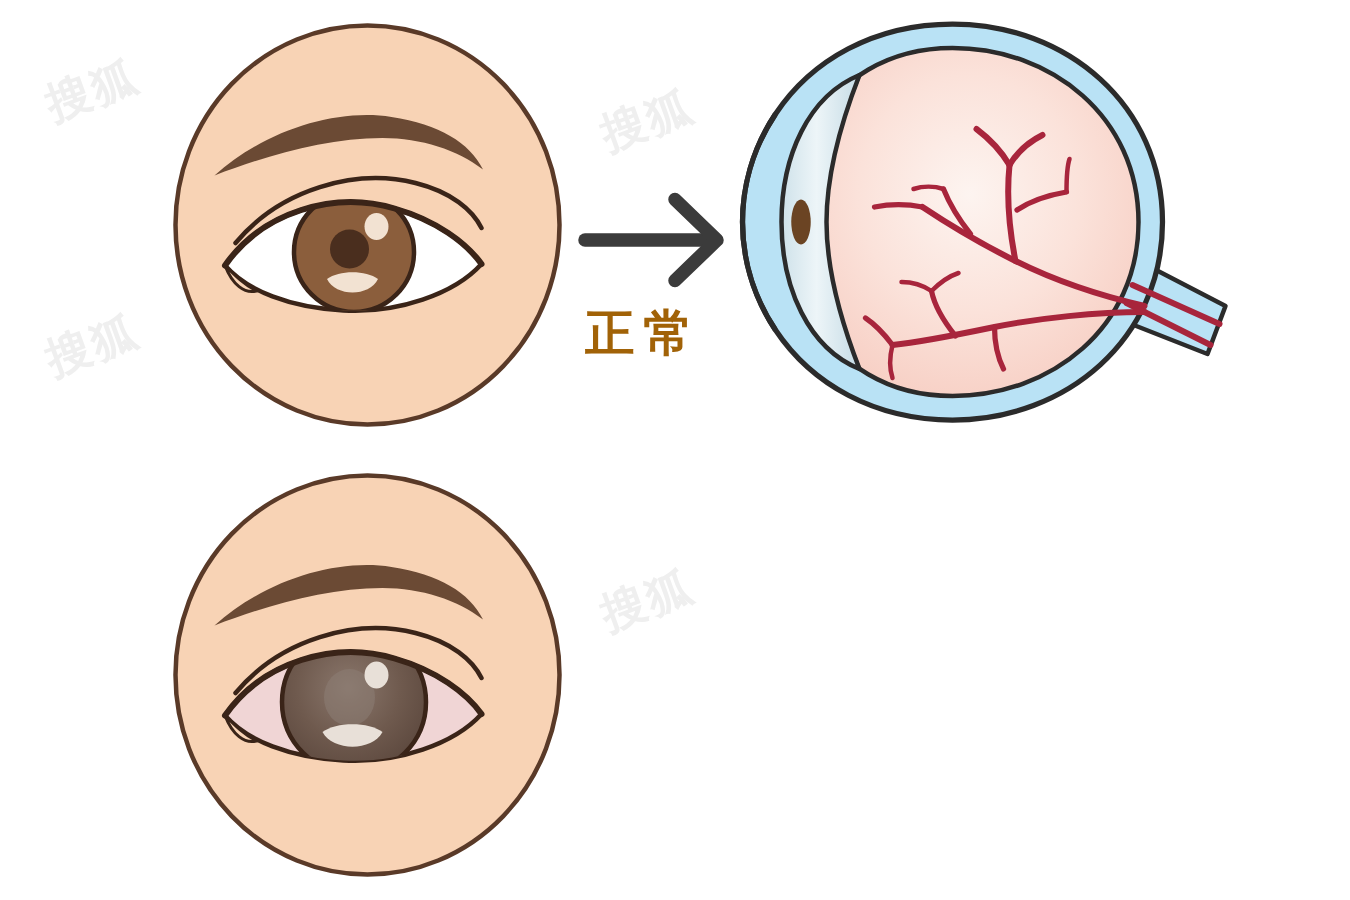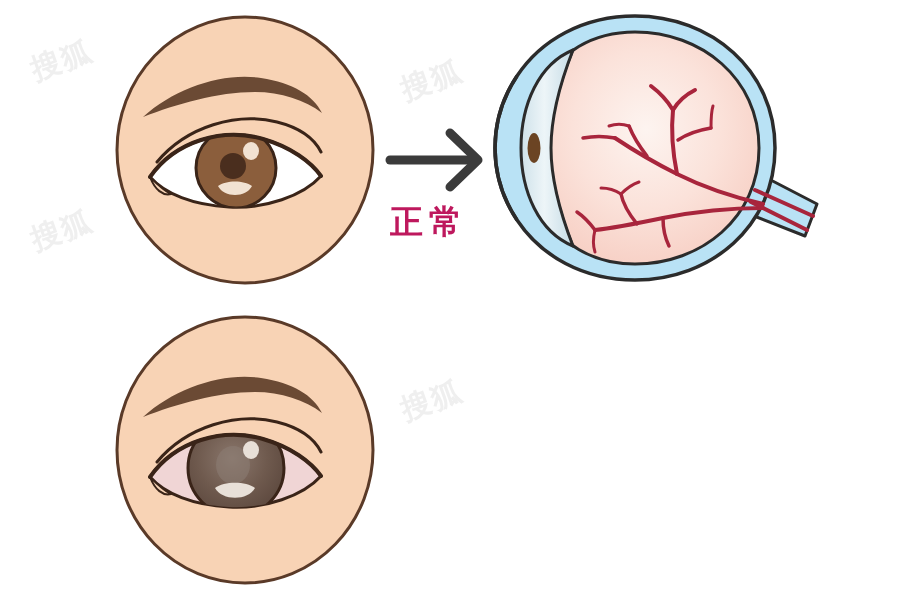--- a/index.html
+++ b/index.html
@@ -41,21 +41,21 @@
   }
   .arrow-panel {
     position: absolute;
     width: 160px;
     height: 160px;
   }
   .arrow-normal { left: 372px; top: 105px; }
 
   .label {
     position: absolute;
-    color: #be185d;
+    color: #a16207;
     font-weight: 700;
     letter-spacing: 6px;
     white-space: nowrap;
     font-family: Liberation Mono, monospace;
   }
   .label-normal {
     left: 390px;
     top: 200px;
     font-size: 33px;
   }

